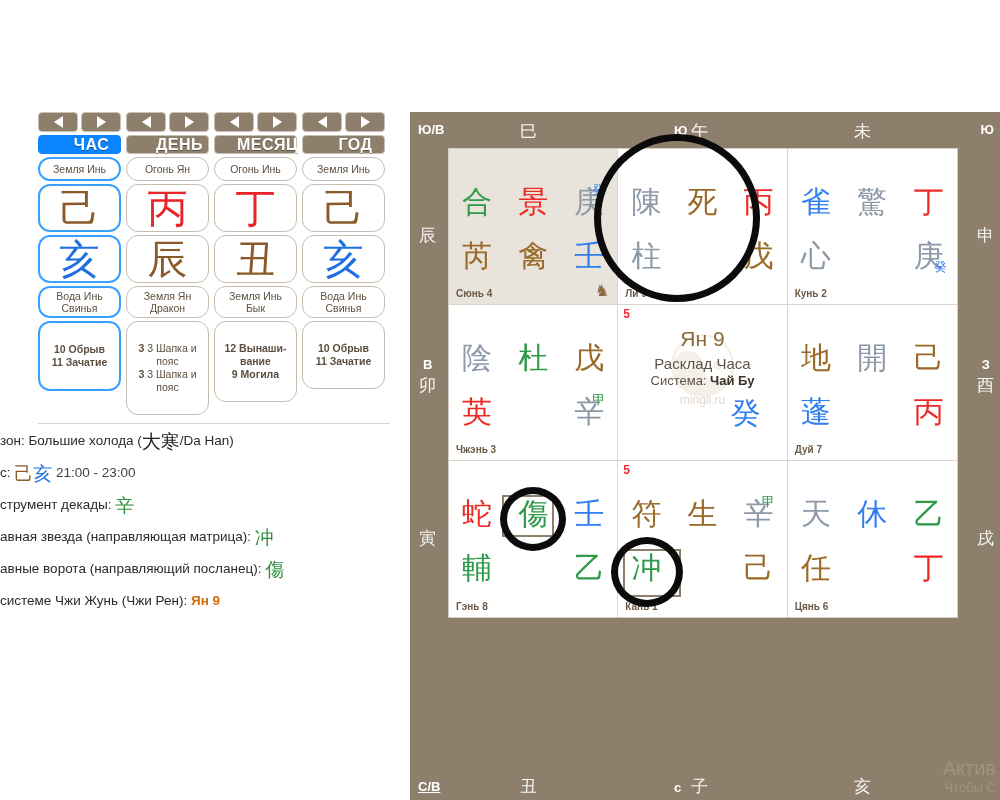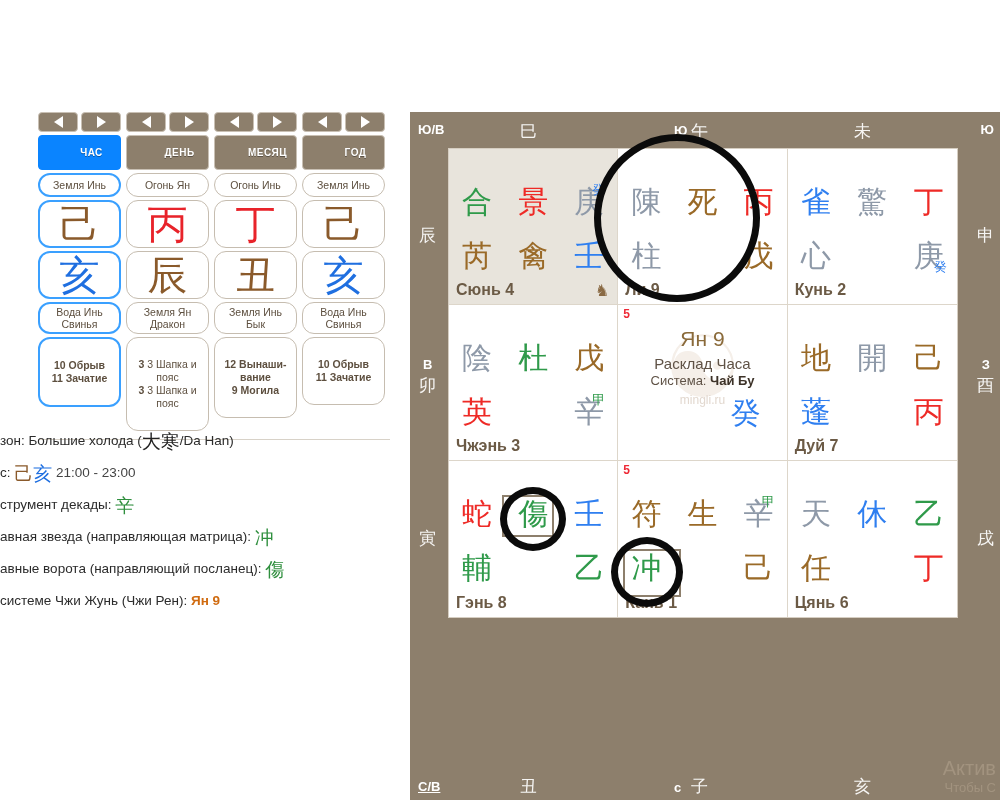--- a/index.html
+++ b/index.html
@@ -20,22 +20,22 @@
   .nav-btn{
     flex:1;height:20px;background:#8d7f6c;border:1px solid #c9c0b4;
     border-radius:4px;display:flex;align-items:center;justify-content:center;
     cursor:pointer;box-sizing:border-box;
   }
   .nav-btn .tri{width:0;height:0;border-top:6px solid transparent;border-bottom:6px solid transparent;}
   .nav-btn .tri.left{border-right:9px solid #ffffff;}
   .nav-btn .tri.right{border-left:9px solid #ffffff;}
 
   .pillar-title{
-    height:35px;border-radius:4px;display:flex;align-items:center;justify-content:center;
-    font-size:10px;font-weight:bold;color:#ffffff;letter-spacing:.5px;
+    height:19px;border-radius:4px;display:flex;align-items:center;justify-content:center;
+    font-size:16px;font-weight:bold;color:#ffffff;letter-spacing:.5px;
     background:#8d7f6c;border:1px solid #c9c0b4;box-sizing:border-box;
     text-shadow:0 1px 0 rgba(0,0,0,.35);
     padding-left:24px;
   }
   .pillar-title.active{background:#0a84ff;border-color:#0a84ff;}
 
   .cellbox{
     border:1px solid #c6bdb0;border-radius:12px;background:#fff;box-sizing:border-box;
     display:flex;flex-direction:column;align-items:center;justify-content:center;
     color:#5d4f3f;
@@ -83,21 +83,21 @@
   .sup{position:absolute;font-family:"DejaVu Sans",sans-serif;font-size:13px;line-height:13px;}
   .sup.tr{right:12px;top:4px;}
   .sup.br{right:10px;bottom:6px;}
 
   .c-gray{color:#8e99a8;}
   .c-red{color:#ee2a26;}
   .c-green{color:#2f9a4a;}
   .c-blue{color:#2f7ff0;}
   .c-brown{color:#9a6a28;}
 
-  .pal{position:absolute;left:7px;bottom:5px;font-size:16px;font-weight:bold;color:#6b5a45;}
+  .pal{position:absolute;left:7px;bottom:5px;font-size:10px;font-weight:bold;color:#6b5a45;}
   .horse{position:absolute;right:8px;bottom:4px;font-size:16px;color:#8a6a44;}
 
   
   .center-cell{position:relative;height:100%;}
   .cc-title{position:absolute;left:0;right:0;top:22px;text-align:center;
             font-size:21px;color:#8a6a3a;font-family:"Liberation Sans",sans-serif;}
   .cc-sub1{position:absolute;left:0;right:0;top:50px;text-align:center;font-size:15px;color:#5f5246;}
   .cc-sub2{position:absolute;left:0;right:0;top:68px;text-align:center;font-size:13px;color:#5f5246;}
   .cc-sub2 b{color:#3c3228;}
   .wm{position:absolute;left:0;right:0;top:88px;text-align:center;font-size:12px;color:#e2d8cf;}

